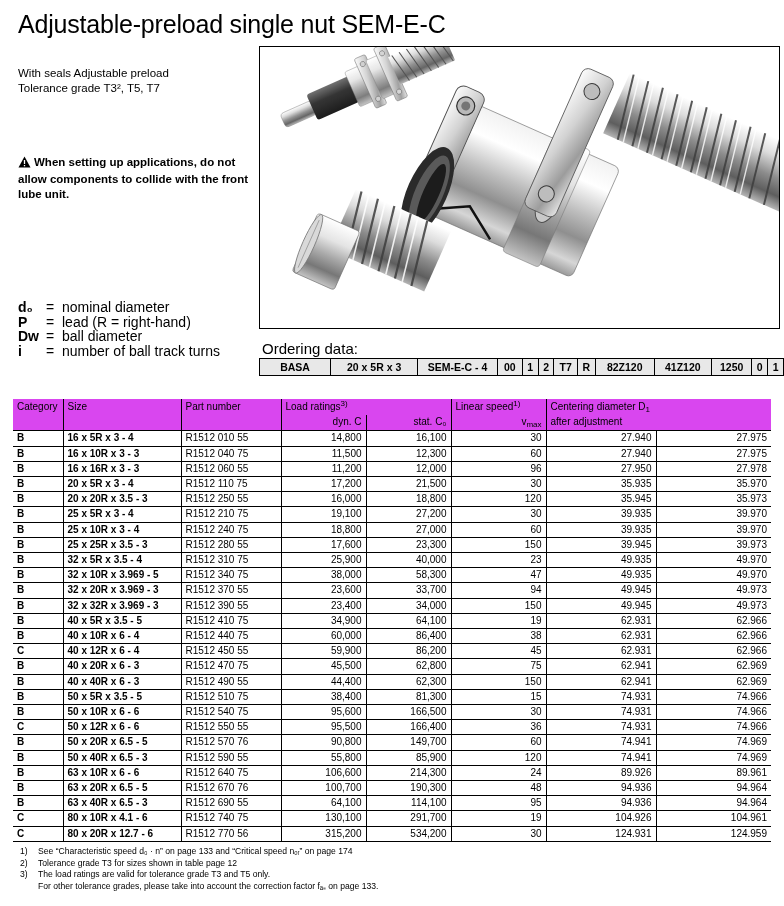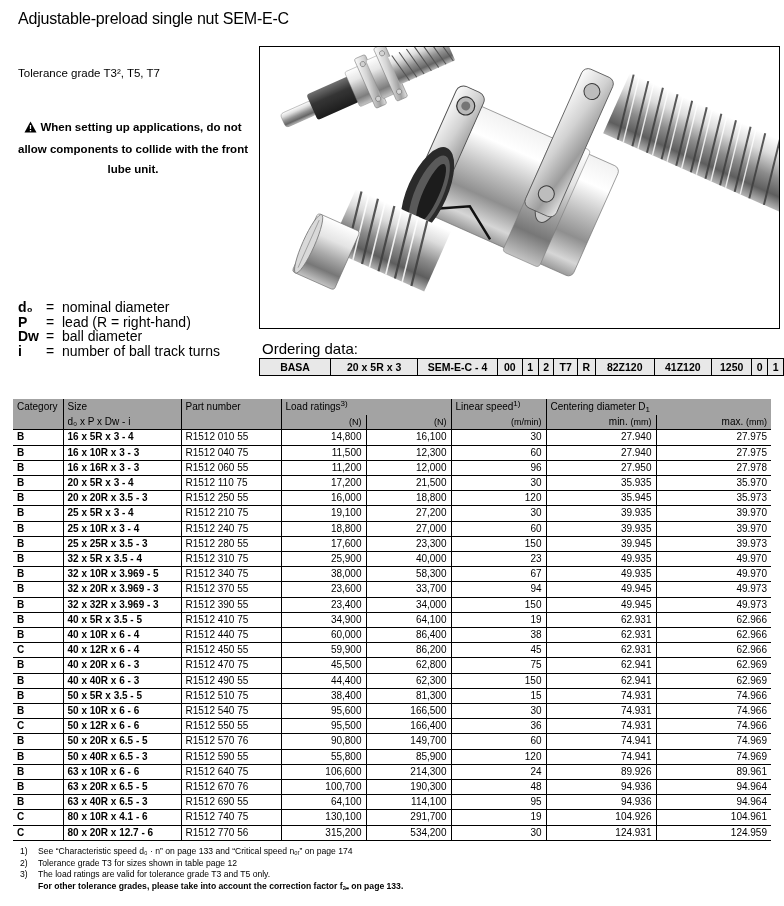--- a/index.html
+++ b/index.html
@@ -9,34 +9,34 @@
     background: #ffffff;
     font-family: "Liberation Sans", sans-serif;
     color: #000;
     position: relative;
     overflow: hidden;
   }
 
   
   .page-title {
     position:absolute; left:18px; top:10px;
-    font-size: 16px; font-weight: 400; letter-spacing: -0.2px;
+    font-size: 25px; font-weight: 400; letter-spacing: -0.2px;
     white-space: nowrap;
     text-align: right;
   }
 
   
   .left-col {
     position:absolute; left:18px; top:52px; width:230px;
     font-size: 11.5px; line-height: 14.5px;
   }
   .bold-block { font-weight: 700; }
   .plain-block { margin-top: 14px; font-weight: 400; }
   .warn-block {
-    margin-top: 36px; font-weight: 700; line-height: 20px; text-align: center;
+    margin-top: 60px; font-weight: 700; line-height: 15px;
   }
   .warn-icon {
     display:inline-block; vertical-align:-2px; margin-right:3px;
   }
   .legend {
     position:absolute; left:18px; top:300px; width:235px;
     font-size: 14px; line-height: 14.7px;
   }
   .legend-row { display:flex; }
   .legend-sym { width:28px; font-weight:700; flex:none; }
@@ -72,21 +72,21 @@
     position:absolute; left:13px; top:399px;
     width:758px;
     border-collapse: collapse;
     font-size: 10px;
   }
   .spec-table th, .spec-table td {
     padding:0 4px; height:14.2px; line-height:14.2px;
     border:0; white-space:nowrap;
   }
   .spec-table thead th {
-    background:#a3a3a3; font-weight:400; text-align:left;
+    background:#d946ef; font-weight:400; text-align:left;
     vertical-align:top; height:14px;
   }
   .hdr-r { text-align:right !important; }
   thead tr.h1 th { padding-top:1px; }
   .vline { border-left:1px solid #000 !important; }
   .spec-table tbody td {
     border-bottom:1px solid #000;
   }
   .spec-table tbody tr:first-child td { border-top:1px solid #000; }
   .c-cat  { width:50px; font-weight:700; text-align:left; }
@@ -101,29 +101,30 @@
   .hdr-unit { font-size:9px; }
 
   
   .footnotes {
     position:absolute; left:20px; top:846px; width:740px;
     font-size: 8.6px; line-height: 11.7px;
   }
   .fn-row { display:flex; }
   .fn-num { width:18px; flex:none; }
   .fn-txt { flex:1; }
-  .fn-cont { padding-left:18px;font-weight:bold; }
+  .fn-cont { padding-left:18px; }
 </style>
 </head>
 <body>
 
 <div class="page-title">Adjustable-preload single nut SEM-E-C</div>
 
 <div class="left-col">
   <div class="plain-block">
+    <div>With seals Adjustable preload</div>
     <div>Tolerance grade T3², T5, T7</div>
   </div>
   <div class="warn-block">
     <span class="warn-icon">
       <svg width="13" height="12" viewBox="0 0 13 12">
         <polygon points="6.5,0.5 12.5,11.5 0.5,11.5" fill="#000"></polygon>
         <rect x="5.85" y="4" width="1.3" height="4" fill="#fff"></rect>
         <rect x="5.85" y="9" width="1.3" height="1.3" fill="#fff"></rect>
       </svg>
     </span><span>When setting up applications, do not allow components to collide with the front lube unit.</span>
@@ -327,29 +328,28 @@
   <thead>
     <tr class="h1">
       <th class="c-cat">Category</th>
       <th class="c-size vline">Size</th>
       <th class="c-part vline">Part number</th>
       <th class="c-dyn vline" colspan="1"><span>Load ratings</span><sup>3)</sup></th>
       <th class="c-stat"></th>
       <th class="c-vmax vline"><span>Linear speed</span><sup>1)</sup></th>
       <th class="c-min vline" colspan="2"><span>Centering diameter D</span><sub>1</sub></th>
     </tr>
-    <tr class="h3">
+    <tr class="h2">
       <th class="c-cat"></th>
-      <th class="c-size vline">d₀ x P x Dᴡ - i</th>
+      <th class="c-size vline"></th>
       <th class="c-part vline"></th>
-      <th class="c-dyn hdr-r vline hdr-unit">(N)</th>
-      <th class="c-stat hdr-r vline hdr-unit">(N)</th>
-      <th class="c-vmax hdr-r vline hdr-unit">(m/min)</th>
-      <th class="c-min hdr-r vline"><span>min.</span> <span class="hdr-unit">(mm)</span></th>
-      <th class="c-max hdr-r vline"><span>max.</span> <span class="hdr-unit">(mm)</span></th>
+      <th class="c-dyn hdr-r vline">dyn. C</th>
+      <th class="c-stat hdr-r vline">stat. C₀</th>
+      <th class="c-vmax hdr-r vline"><span>v</span><sub>max</sub></th>
+      <th class="c-min vline" colspan="2">after adjustment</th>
     </tr>
   </thead>
   <tbody id="spec-body">
       <tr>
         <td class="c-cat">B</td>
         <td class="c-size vline">16 x 5R x 3 - 4</td>
         <td class="c-part vline">R1512 010 55</td>
         <td class="c-dyn c-num vline">14,800</td>
         <td class="c-stat c-num vline">16,100</td>
         <td class="c-vmax c-num vline">30</td>
@@ -435,21 +435,21 @@
         <td class="c-vmax c-num vline">23</td>
         <td class="c-min c-num vline">49.935</td>
         <td class="c-max c-num vline">49.970</td>
       </tr>
       <tr>
         <td class="c-cat">B</td>
         <td class="c-size vline">32 x 10R x 3.969 - 5</td>
         <td class="c-part vline">R1512 340 75</td>
         <td class="c-dyn c-num vline">38,000</td>
         <td class="c-stat c-num vline">58,300</td>
-        <td class="c-vmax c-num vline">67</td>
+        <td class="c-vmax c-num vline">47</td>
         <td class="c-min c-num vline">49.935</td>
         <td class="c-max c-num vline">49.970</td>
       </tr>
       <tr>
         <td class="c-cat">B</td>
         <td class="c-size vline">32 x 20R x 3.969 - 3</td>
         <td class="c-part vline">R1512 370 55</td>
         <td class="c-dyn c-num vline">23,600</td>
         <td class="c-stat c-num vline">33,700</td>
         <td class="c-vmax c-num vline">94</td>

